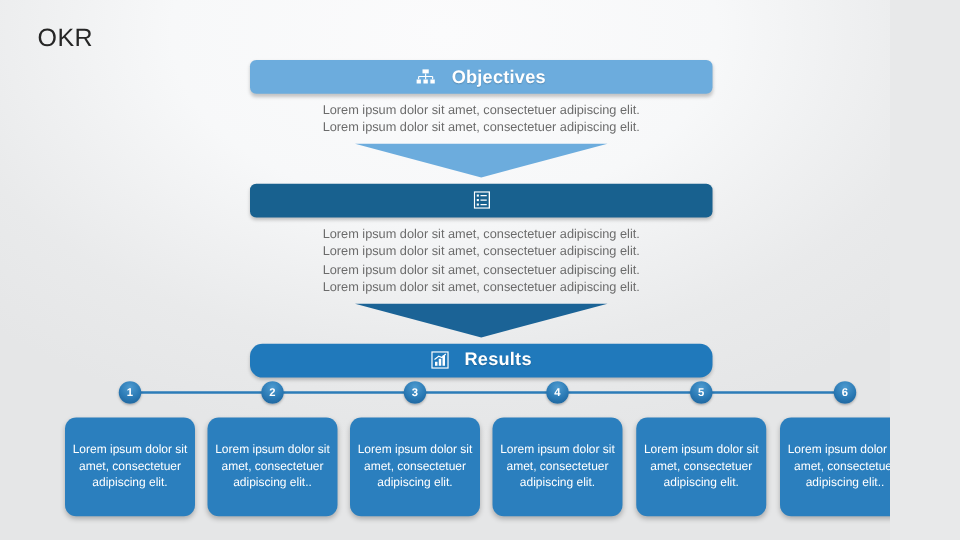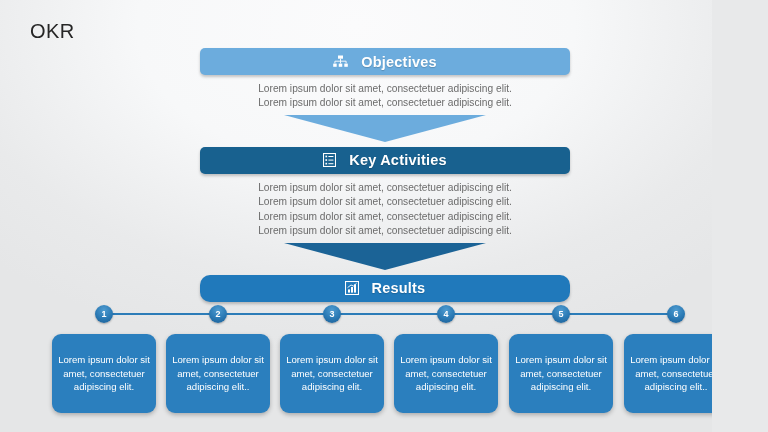--- a/index.html
+++ b/index.html
@@ -209,21 +209,20 @@
         <svg width="13" height="14" viewBox="0 0 13 14" aria-hidden="true">
           <rect x="0.5" y="0.5" width="12" height="13" fill="none" stroke="#ffffff" stroke-width="1.1"></rect>
           <rect x="2.4" y="2.6" width="1.7" height="1.7" fill="#ffffff"></rect>
           <rect x="2.4" y="6.2" width="1.7" height="1.7" fill="#ffffff"></rect>
           <rect x="2.4" y="9.8" width="1.7" height="1.7" fill="#ffffff"></rect>
           <rect x="5.4" y="3.0" width="5.0" height="1.0" fill="#ffffff"></rect>
           <rect x="5.4" y="6.6" width="5.0" height="1.0" fill="#ffffff"></rect>
           <rect x="5.4" y="10.2" width="5.0" height="1.0" fill="#ffffff"></rect>
         </svg>
       </span>
-      <span class="band-label">Key Activities</span>
     </div>
     <div class="band-body">
       <div>Lorem ipsum dolor sit amet, consectetuer adipiscing elit.</div>
       <div>Lorem ipsum dolor sit amet, consectetuer adipiscing elit.</div>
       <div>Lorem ipsum dolor sit amet, consectetuer adipiscing elit.</div>
       <div>Lorem ipsum dolor sit amet, consectetuer adipiscing elit.</div>
     </div>
 
     <div class="arrow arrow-dark"></div>
 

